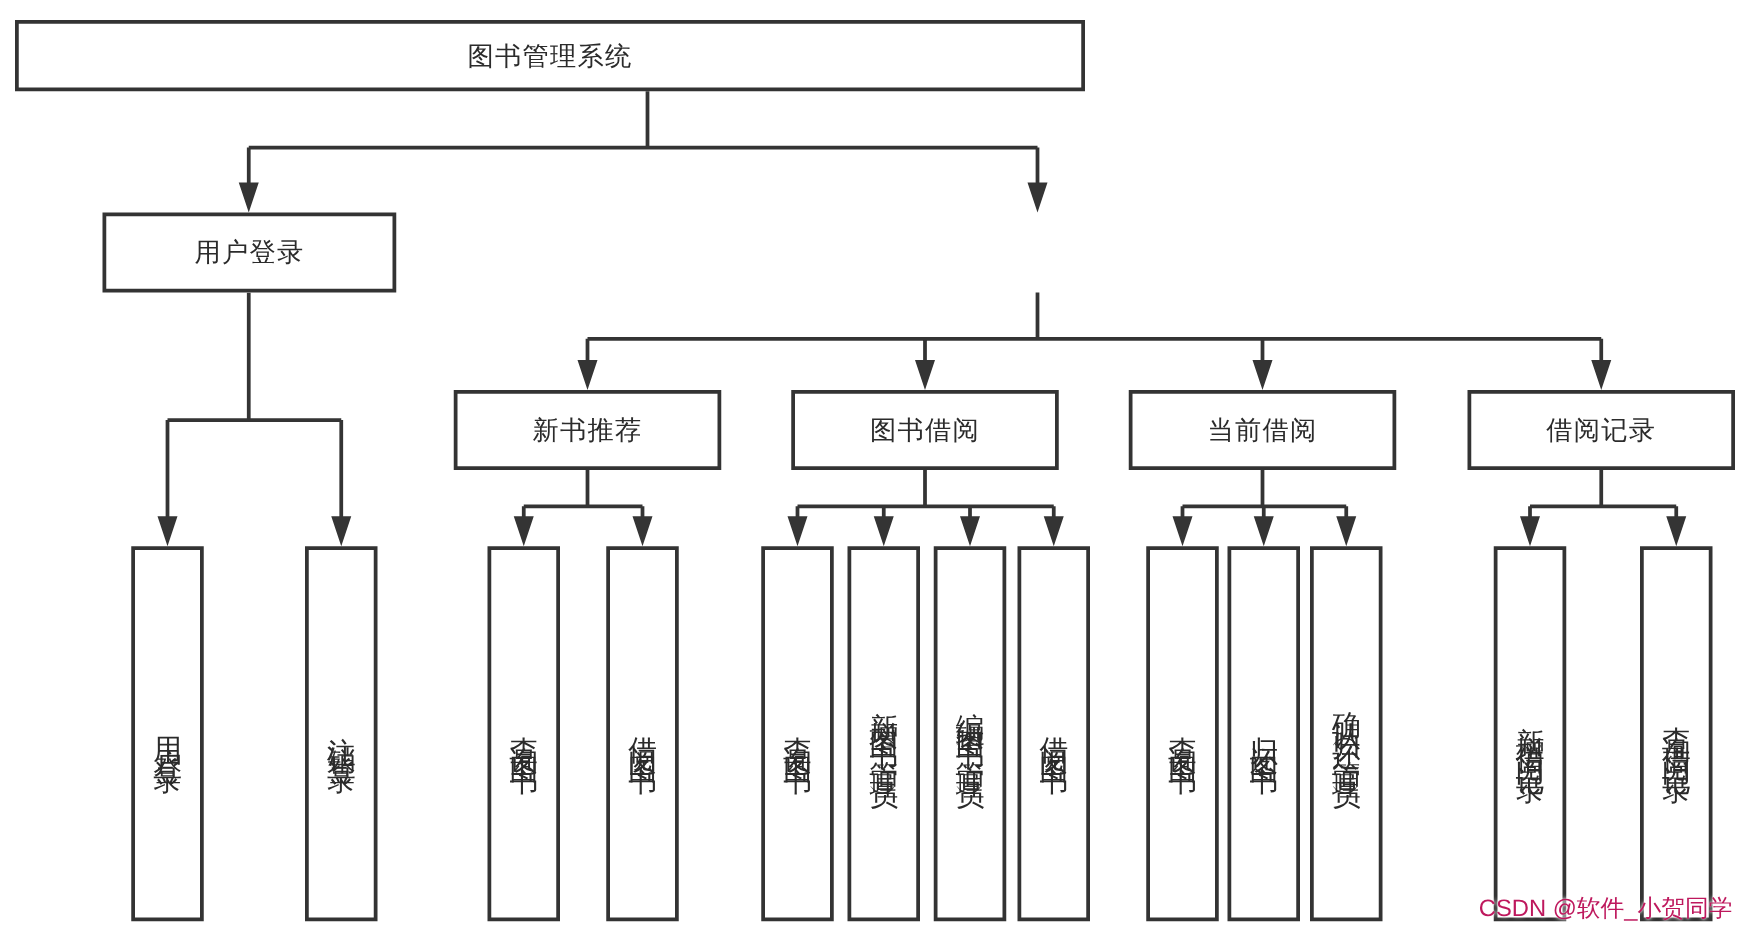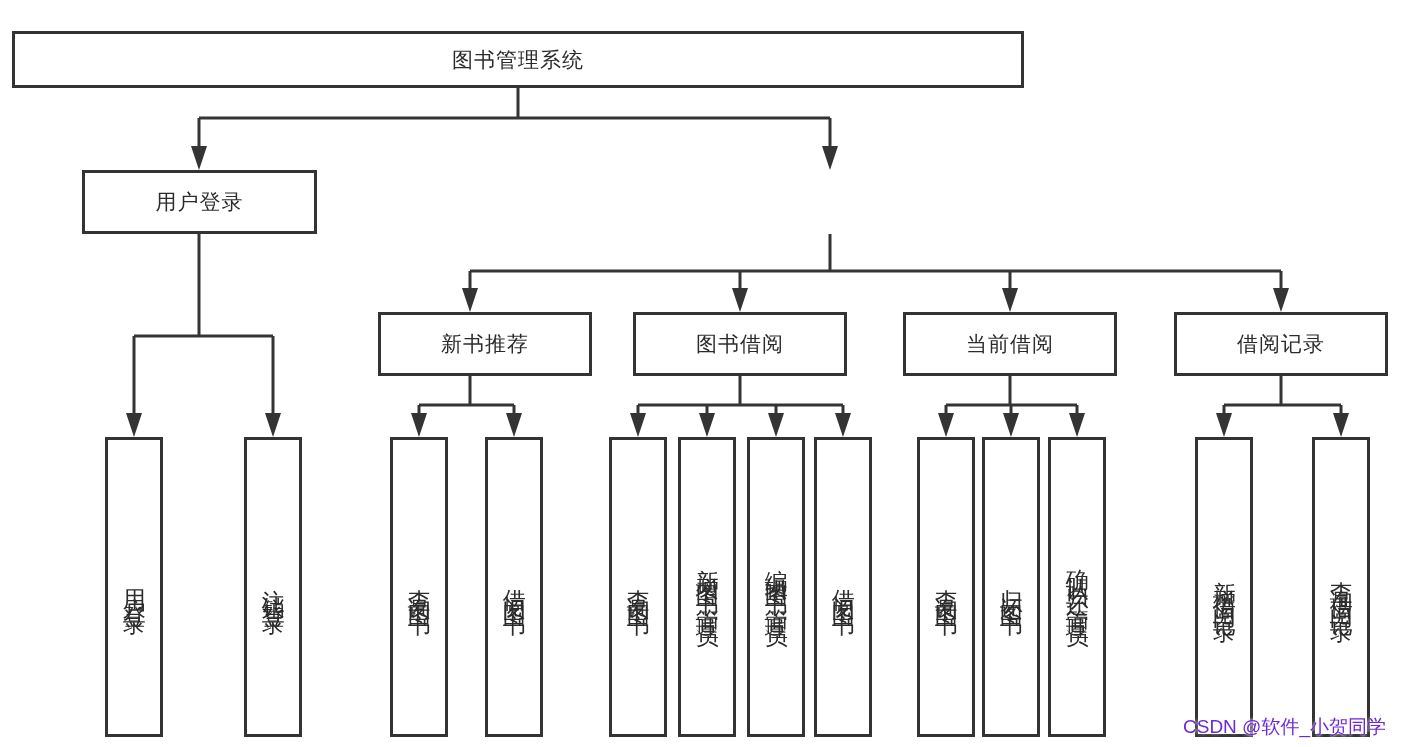--- a/index.html
+++ b/index.html
@@ -54,21 +54,21 @@
     font-size: 23px;
     letter-spacing: 8px;
     line-height: 1.1;
   }
   .watermark {
     position: absolute;
     left: 1183px;
     top: 714px;
     width: 222px;
     font-size: 19px;
-    color: #6d28d9;
+    color: #be185d;
     white-space: nowrap;
     text-shadow: 0 0 2px #ffffff, 0 0 4px #ffffff;
     z-index: 5;
   }
 </style>
 </head>
 <body>
 
 <div class="stage">
 
@@ -89,25 +89,25 @@
     <path class="line" d="M740 375 V405 M638 405 H843 M638 405 V415 M707 405 V415 M776 405 V415 M843 405 V415"></path>
     <path class="arw" d="M630 413 H646 L638 437 Z M699 413 H715 L707 437 Z M768 413 H784 L776 437 Z M835 413 H851 L843 437 Z"></path>
 
     <path class="line" d="M1010 375 V405 M946 405 H1077 M946 405 V415 M1011 405 V415 M1077 405 V415"></path>
     <path class="arw" d="M938 413 H954 L946 437 Z M1003 413 H1019 L1011 437 Z M1069 413 H1085 L1077 437 Z"></path>
 
     <path class="line" d="M1281 375 V405 M1224 405 H1341 M1224 405 V415 M1341 405 V415"></path>
     <path class="arw" d="M1216 413 H1232 L1224 437 Z M1333 413 H1349 L1341 437 Z"></path>
   </svg>
 
-  <div class="node hbox root-box" style="left:12px; top:31px; width:1012px; height:57px;">图书管理系统</div>
+  <div class="node hbox root-box" style="left:12px; top:16px; width:856px; height:57px;">图书管理系统</div>
 
   <div class="node hbox" style="left:82px; top:170px; width:235px; height:64px;">用户登录</div>
 
-  <div class="node hbox" style="left:378px; top:312px; width:214px; height:64px;">新书推荐</div>
+  <div class="node hbox" style="left:363px; top:312px; width:214px; height:64px;">新书推荐</div>
   <div class="node hbox" style="left:633px; top:312px; width:214px; height:64px;">图书借阅</div>
   <div class="node hbox" style="left:903px; top:312px; width:214px; height:64px;">当前借阅</div>
   <div class="node hbox" style="left:1174px; top:312px; width:214px; height:64px;">借阅记录</div>
 
   <div class="node vbox" style="left:105px; top:437px; width:58px; height:300px;">用户登录</div>
   <div class="node vbox" style="left:244px; top:437px; width:58px; height:300px;">注销登录</div>
 
   <div class="node vbox" style="left:390px; top:437px; width:58px; height:300px;">查询图书</div>
   <div class="node vbox" style="left:485px; top:437px; width:58px; height:300px;">借阅图书</div>
 

